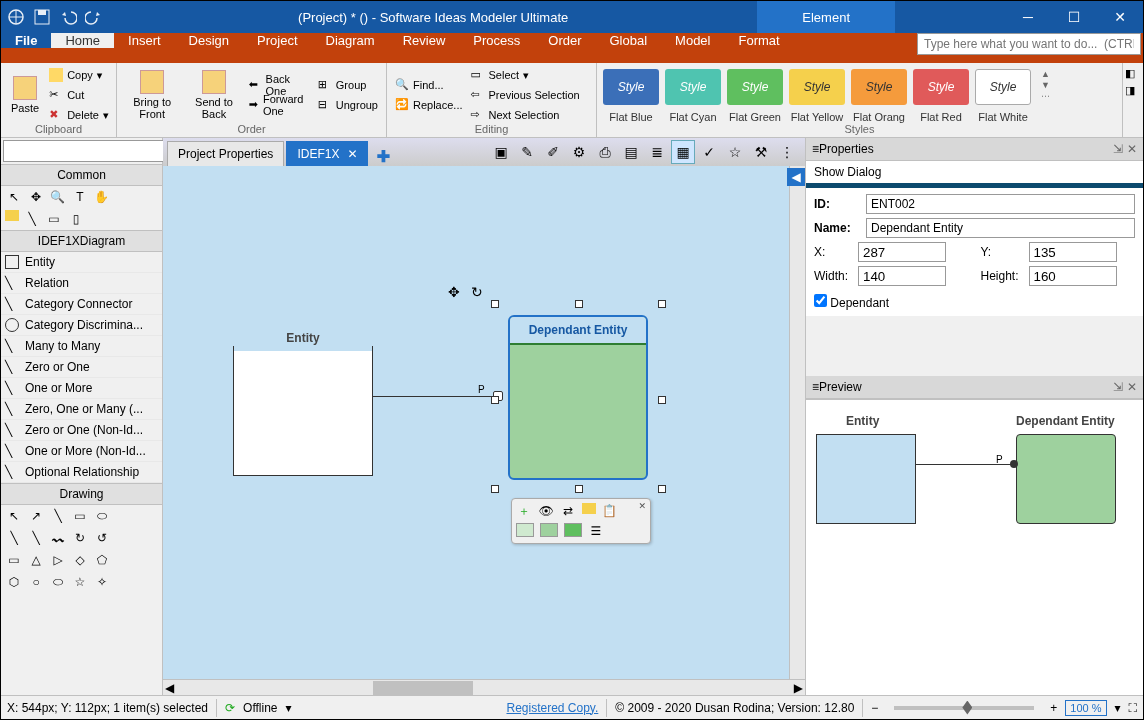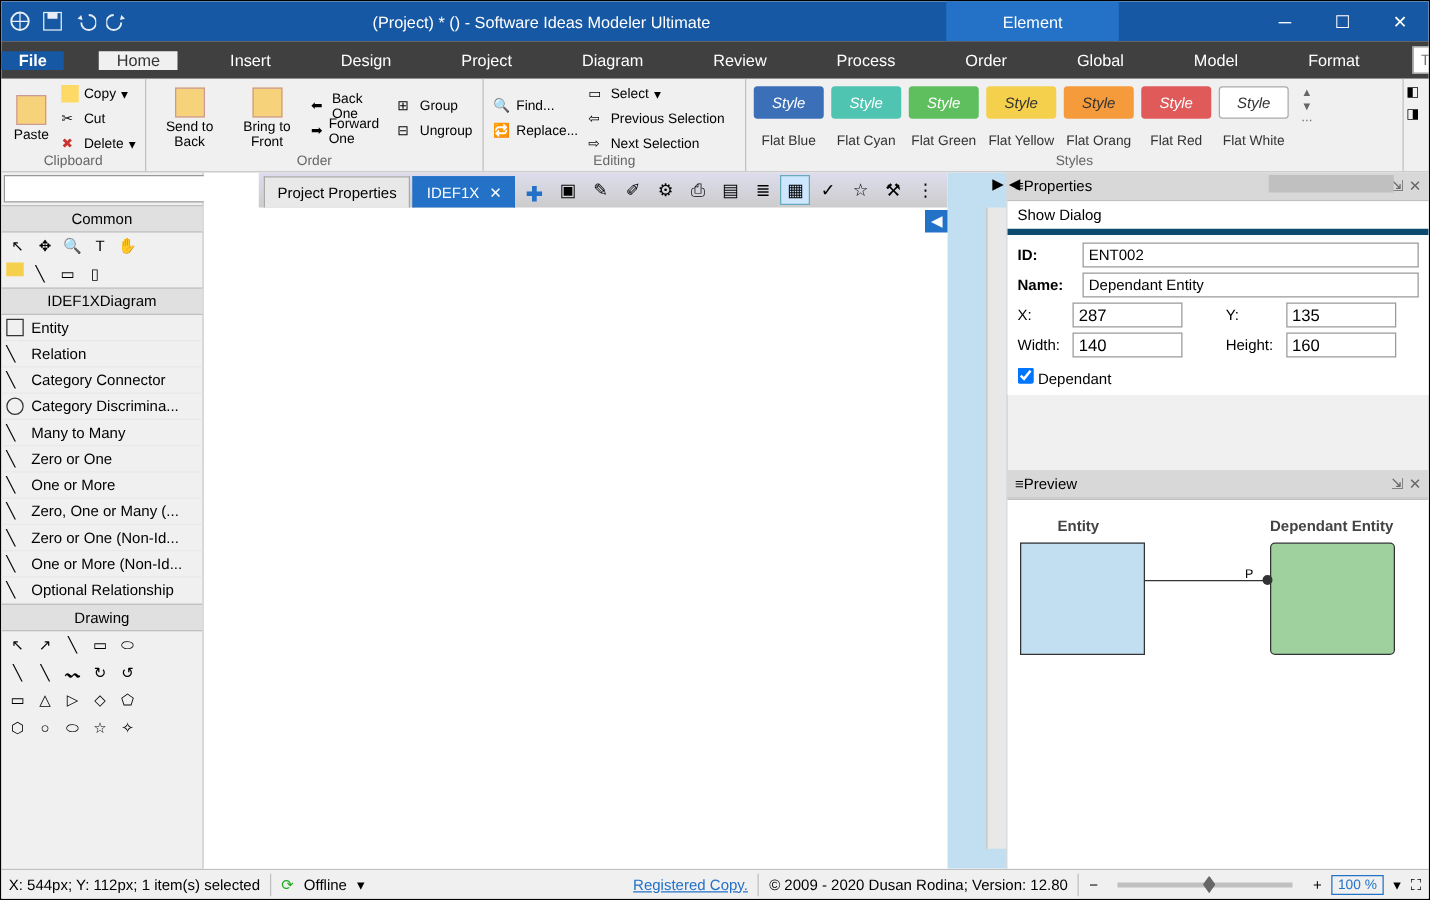--- a/index.html
+++ b/index.html
@@ -5,54 +5,54 @@
 * { box-sizing: border-box; margin: 0; padding: 0; }
 body { font-family: "Segoe UI", Tahoma, sans-serif; font-size: 12px; width: 1144px; height: 720px; overflow: hidden; display: flex; flex-direction: column; border: 1px solid #000; }
 .titlebar { background: linear-gradient(to bottom, #1658a3, #1658a3); height: 32px; display: flex; align-items: center; color: #fff; }
 .titlebar-left { display: flex; gap: 8px; padding: 0 6px; align-items: center; }
 .titlebar-left .ticon { width: 18px; height: 18px; opacity: .9; }
 .titlebar-title { flex: 1; text-align: center; font-size: 13px; }
 .element-btn { background: #2372c8; color: #fff; padding: 0 45px; height: 32px; display: flex; align-items: center; font-size: 13px; }
 .win-controls { display: flex; }
 .win-controls div { width: 46px; height: 32px; display: flex; align-items: center; justify-content: center; font-size: 14px; }
 
-.menubar { background: #404040; height: 30px; display: flex; align-items: center; gap: 28px; }
+.menubar { background: #c2410c; height: 30px; display: flex; align-items: flex-start; }
 .menubar .menuitem { color: #fff; padding: 0 14px; display: flex; align-items: center; font-size: 13px; }
 .menubar .menuitem.file { background: #1658a3; font-weight: bold; }
 .menubar .menuitem.active { background: #f0f0f0; color: #333; }
 .menubar .search { margin-left: auto; margin-right: 2px; }
 .menubar .search input { width: 224px; height: 22px; padding: 0 6px; font-size: 12px; border: 1px solid #999; }
 
 .ribbon { background: #f0f0f0; height: 75px; display: flex; border-bottom: 1px solid #c0c0c0; font-size: 11px; }
 .ribbon-group { border-right: 1px solid #c0c0c0; padding: 2px 6px; display: flex; flex-direction: column; position: relative; }
 .ribbon-group .label { position: absolute; bottom: 2px; left: 0; right: 0; text-align: center; color: #666; font-size: 11px; }
 .ribbon-content { display: flex; gap: 4px; height: 60px; }
 .big-btn { display: flex; flex-direction: column; align-items: center; justify-content: center; padding: 2px 4px; gap: 2px; }
 .big-btn .gicon { width: 24px; height: 24px; background: #ffd966; border: 1px solid #c99; }
 .small-stack { display: flex; flex-direction: column; gap: 2px; justify-content: center; }
 .small-btn { display: flex; align-items: center; gap: 4px; padding: 0 2px; height: 18px; }
 .sicon { width: 14px; height: 14px; display: inline-block; }
-.style-swatch { width: 56px; height: 26px; border-radius: 3px; display: flex; align-items: center; justify-content: center; font-style: italic; font-size: 12px; cursor: pointer; }
+.style-swatch { width: 56px; height: 36px; border-radius: 3px; display: flex; align-items: center; justify-content: center; font-style: italic; font-size: 12px; cursor: pointer; }
 .style-row { display: flex; gap: 6px; }
 .style-labels { display: flex; gap: 6px; font-size: 11px; color: #333; }
 .style-labels span { width: 56px; text-align: center; }
 .right-strip { width: 20px; display: flex; flex-direction: column; gap: 4px; padding: 4px 2px; }
 
 .workspace { flex: 1; display: flex; overflow: hidden; }
 .left-panel { width: 162px; background: #f0f0f0; border-right: 1px solid #c0c0c0; display: flex; flex-direction: column; }
 .left-search { display: flex; padding: 2px; }
 .left-search input { flex: 1; height: 22px; border: 1px solid #999; }
 .left-search button { width: 24px; }
 .panel-header { background: #e0e0e0; text-align: center; padding: 3px 0; border-top: 1px solid #c0c0c0; border-bottom: 1px solid #c0c0c0; font-size: 12px; }
 .tool-row { display: flex; padding: 2px 4px; gap: 4px; }
 .tool-row span { width: 18px; height: 18px; display: inline-flex; align-items: center; justify-content: center; }
 .list-item { display: flex; align-items: center; gap: 6px; padding: 3px 4px; border-bottom: 1px solid #e8e8e8; font-size: 12px; }
 .list-item .sicon2 { width: 14px; height: 14px; flex-shrink: 0; }
 
-.center { flex: 1; display: flex; flex-direction: row; background: #fff; position: relative; padding-left: 44px; }
+.center { flex: 1; display: flex; flex-direction: column; background: #fff; position: relative; }
 .tabs { height: 28px; background: linear-gradient(to bottom, #dde, #ccc); display: flex; align-items: end; padding: 0 4px; position: relative; }
 .tab { padding: 5px 10px; background: #e8e8e8; border: 1px solid #aaa; border-bottom: none; font-size: 12px; margin-right: 2px; }
 .tab.active { background: #2372c8; color: #fff; border-color: #2372c8; }
 .tab .close { margin-left: 8px; }
 .plus-tab { width: 26px; height: 20px; display: flex; align-items: center; justify-content: center; font-size: 16px; color: #2372c8; font-weight: bold; }
 .icon-strip { margin-left: auto; display: flex; gap: 2px; padding: 2px; }
 .icon-strip span { width: 24px; height: 24px; display: inline-flex; align-items: center; justify-content: center; font-size: 14px; border: 1px solid transparent; }
 .icon-strip span.sel { background: #cfe6ff; border: 1px solid #6ab; }
 .collapse-arrow { position: absolute; right: 0; bottom: -20px; width: 18px; height: 18px; background: #2372c8; color: #fff; display: flex; align-items: center; justify-content: center; z-index: 5; }
 
@@ -161,27 +161,27 @@
           </div>
         <div class="small-btn"><span class="sicon" style="color:#c33">✖</span><span>Delete</span> ▾</div>
       </div>
     </div>
     <div class="label">Clipboard</div>
   </div>
   <div class="ribbon-group" style="width:270px">
     <div class="ribbon-content">
       <div class="big-btn">
           <span class="gicon" style="background:#f6d27a"></span>
+          <span style="text-align:center">Bring to
+Front</span>
+        </div>
+      <div class="big-btn">
+          <span class="gicon" style="background:#f6d27a"></span>
           <span style="text-align:center">Send to
 Back</span>
-        </div>
-      <div class="big-btn">
-          <span class="gicon" style="background:#f6d27a"></span>
-          <span style="text-align:center">Bring to
-Front</span>
         </div>
       <div class="small-stack">
         <div class="small-btn">
             <span class="sicon">⬅</span>
             <span>Back One</span>
           </div>
         <div class="small-btn">
             <span class="sicon">➡</span>
             <span>Forward One</span>
           </div>

